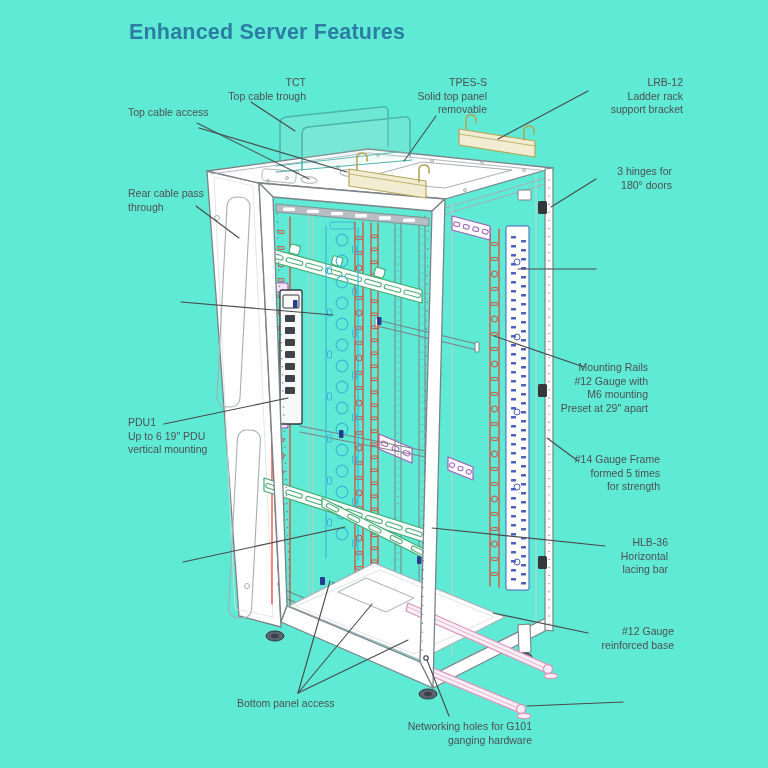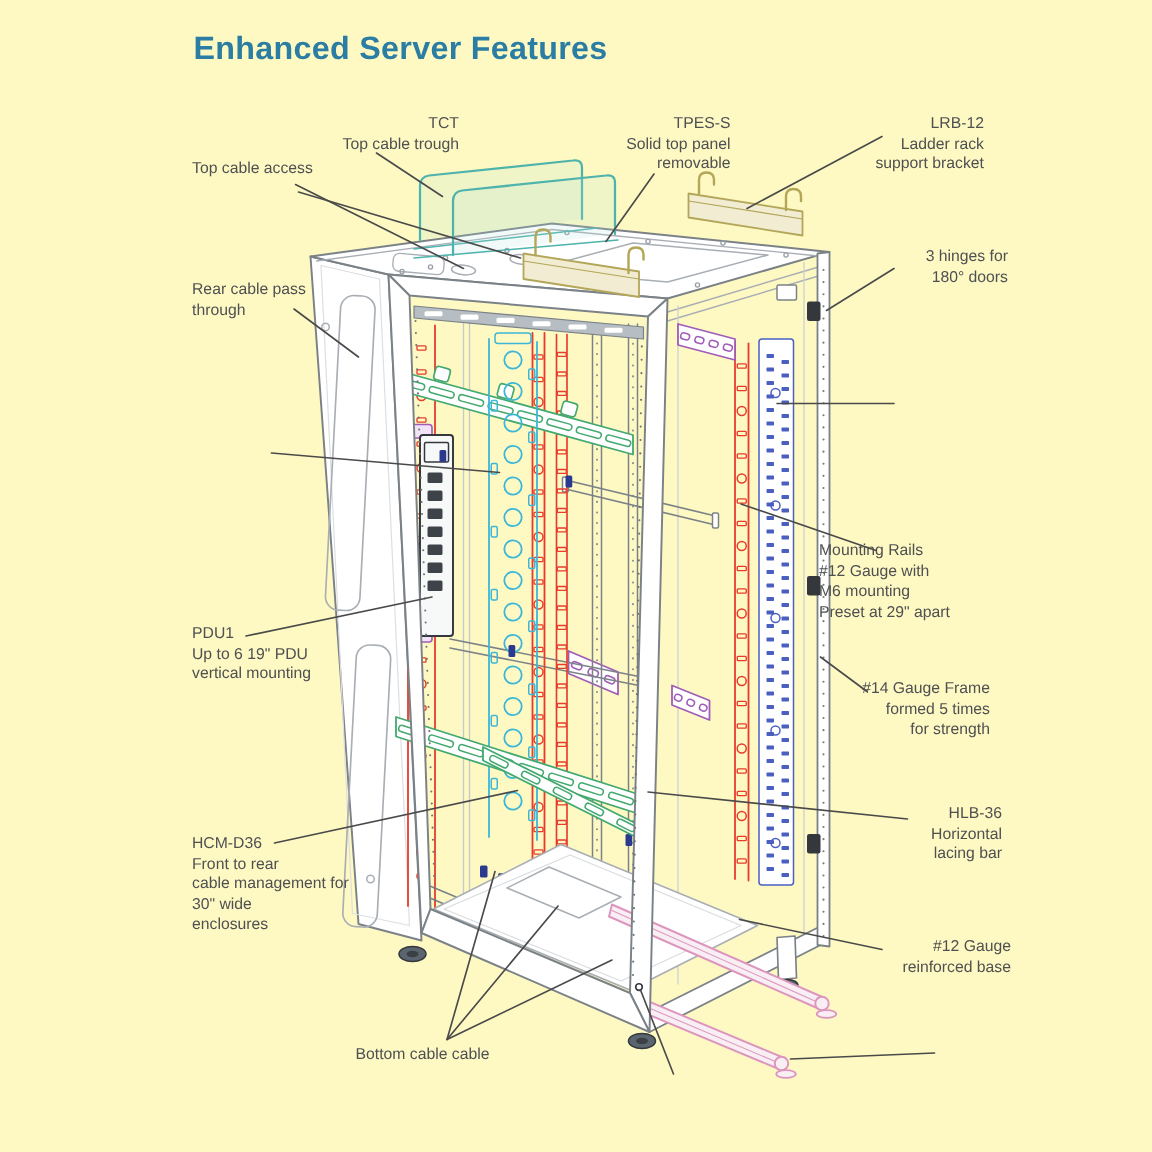--- a/index.html
+++ b/index.html
@@ -1,24 +1,24 @@
 <!DOCTYPE html>
 <html><head>
 <meta charset="utf-8">
 <style>
   html,body{margin:0;padding:0;background:#fff;}
-  #canvas{position:relative;width:768px;height:768px;background:#fef9c3;overflow:hidden;
+  #canvas{position:relative;width:768px;height:768px;background:#5eead4;overflow:hidden;
           font-family:"Liberation Sans",sans-serif;}
   #rack{position:absolute;left:0;top:0;}
   .title{position:absolute;left:129px;top:20px;font-size:21.5px;font-weight:700;
          letter-spacing:.2px;font-family:"Liberation Sans",sans-serif;}
   .lbl{position:absolute;font-size:10.5px;line-height:13.5px;color:#4e5052;
        white-space:pre-line;font-family:"Liberation Sans",sans-serif;}
   .c{text-align:right}
-  .r{}
+  .r{text-align:right}
 </style>
 </head>
 <body>
 
 <div id="canvas">
   <svg id="rack" width="768" height="768" viewBox="0 0 768 768">
       <g>
         <polygon points="207,171 259,183 281,627 239,616" fill="#fff" stroke="#7b8287" stroke-width="1.3" stroke-linejoin="round"></polygon>
         <polygon points="214,177 253,186 273,617 235,609" fill="none" stroke="#dcdfe2" stroke-width="0.8" stroke-linejoin="round"></polygon>
         <rect x="222" y="197" width="23" height="210" rx="9" fill="none" stroke="#a8aeb4" stroke-width="1.1" transform="rotate(3 233 302)"></rect>
@@ -715,41 +715,38 @@
     </svg>
 
   <div class="title" style="color: rgb(43, 125, 163);">Enhanced Server Features</div>
 
   <div class="lbl c" style="left:176px;top:76px;width:130px">TCT
 Top cable trough</div>
   <div class="lbl" style="left:128px;top:106px">Top cable access</div>
   <div class="lbl c" style="left:383px;top:76px;width:104px">TPES-S
 Solid top panel
 removable</div>
-  <div class="lbl c" style="left:552px;top:76px;width:104px">LRB-12
+  <div class="lbl c" style="left:579px;top:76px;width:104px">LRB-12
 Ladder rack
 support bracket</div>
   <div class="lbl c" style="left:586px;top:165px;width:86px">3 hinges for
 180° doors</div>
   <div class="lbl" style="left:128px;top:187px">Rear cable pass
 through</div>
   <div class="lbl r" style="left:546px;top:361px;width:102px">Mounting Rails
 #12 Gauge with
 M6 mounting
 Preset at 29" apart</div>
   <div class="lbl" style="left:128px;top:416px">PDU1
 Up to 6 19" PDU
 vertical mounting</div>
   <div class="lbl c" style="left:556px;top:453px;width:104px">#14 Gauge Frame
 formed 5 times
 for strength</div>
   <div class="lbl c" style="left:580px;top:536px;width:88px">HLB-36
 Horizontal
 lacing bar</div>
-  <div class="lbl" style="left:128px;top:556px">HCM-D36
-Front to rear
-cable management for
-30" wide
-enclosures</div>
   <div class="lbl c" style="left:562px;top:625px;width:112px">#12 Gauge
 reinforced base</div>
-  <div class="lbl" style="left:237px;top:697px">Bottom cable cable</div>
+  <div class="lbl" style="left:237px;top:697px">Bottom panel access</div>
+  <div class="lbl c" style="left:380px;top:720px;width:152px">Networking holes for G101
+ganging hardware</div>
 </div>
 
 </body></html>

